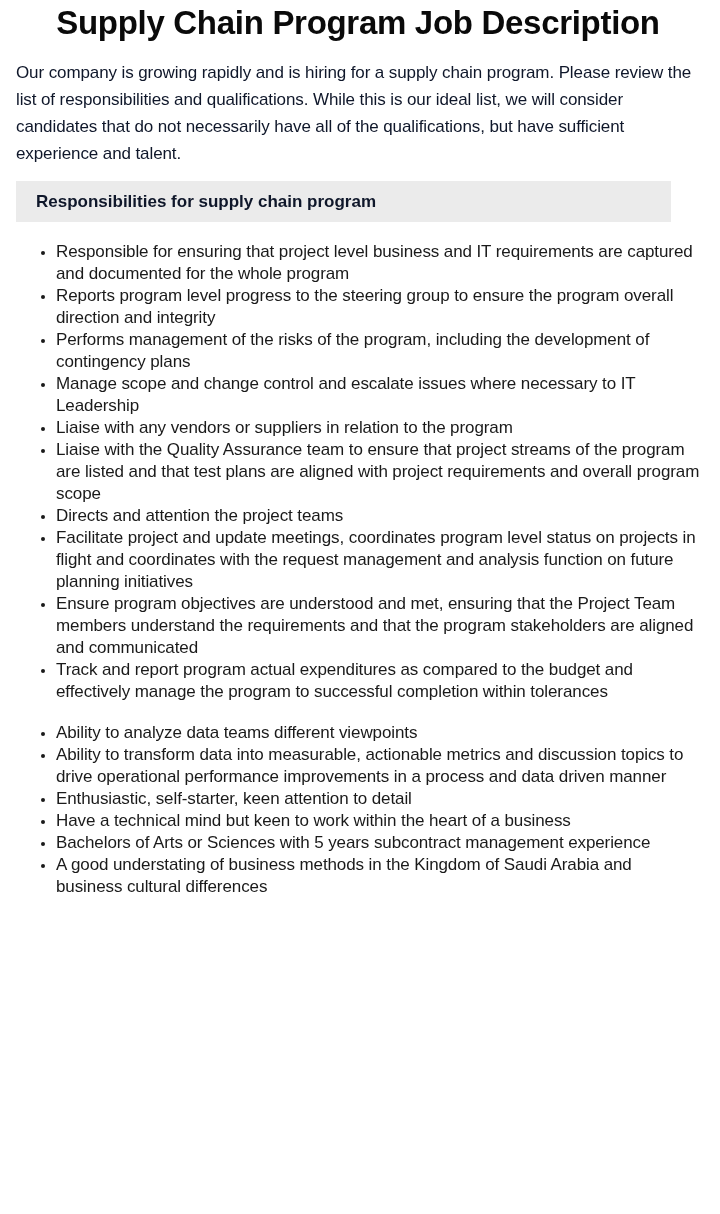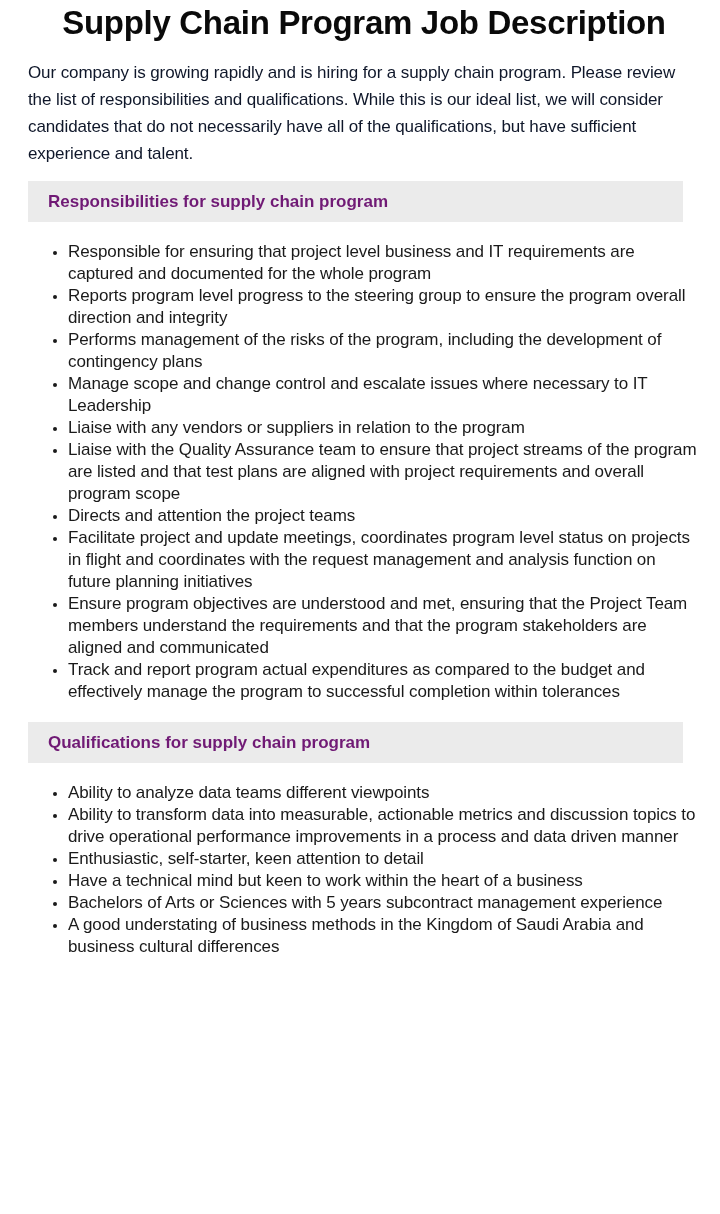--- a/index.html
+++ b/index.html
@@ -3,21 +3,21 @@
   <meta charset="utf-8">
   <style>
     html, body { margin: 0; padding: 0; background: #ffffff; }
     body {
       width: 720px;
       height: 1214px;
       overflow: hidden;
       font-family: "Liberation Sans", sans-serif;
       color: #111111;
     }
-    .page { padding: 0 20px 0 28px; }
+    .page { padding: 0 20px 0 16px; }
     h1 {
       margin: 0;
       padding-top: 3px;
       height: 56px;
       font-size: 33px;
       font-weight: bold;
       text-align: center;
       line-height: 40px;
       letter-spacing: -0.3px;
       color: #0a0a0a;
@@ -31,21 +31,21 @@
     }
     .section-header {
       background: #ebebeb;
       height: 41px;
       margin-top: 14px;
       padding-left: 20px;
       display: flex;
       align-items: center;
       font-size: 17px;
       font-weight: bold;
-      color: #701a75;
+      color: #0f172a;
       width: 655px;
       box-sizing: border-box;
     }
     ul.items {
       margin: 0;
       padding: 19px 0 0 40px;
       list-style: disc;
       font-size: 17px;
       line-height: 22px;
       color: #1a1a1a;
@@ -71,23 +71,20 @@
     <li>Performs management of the risks of the program, including the development of contingency plans</li>
     <li>Manage scope and change control and escalate issues where necessary to IT Leadership</li>
     <li>Liaise with any vendors or suppliers in relation to the program</li>
     <li>Liaise with the Quality Assurance team to ensure that project streams of the program are listed and that test plans are aligned with project requirements and overall program scope</li>
     <li>Directs and attention the project teams</li>
     <li>Facilitate project and update meetings, coordinates program level status on projects in flight and coordinates with the request management and analysis function on future planning initiatives</li>
     <li>Ensure program objectives are understood and met, ensuring that the Project Team members understand the requirements and that the program stakeholders are aligned and communicated</li>
     <li>Track and report program actual expenditures as compared to the budget and effectively manage the program to successful completion within tolerances</li>
   </ul>
 
-  <div class="section-header quals-header">
-    <span>Qualifications for supply chain program</span>
-  </div>
   <ul class="items">
     <li>Ability to analyze data teams different viewpoints</li>
     <li>Ability to transform data into measurable, actionable metrics and discussion topics to drive operational performance improvements in a process and data driven manner</li>
     <li>Enthusiastic, self-starter, keen attention to detail</li>
     <li>Have a technical mind but keen to work within the heart of a business</li>
     <li>Bachelors of Arts or Sciences with 5 years subcontract management experience</li>
     <li>A good understating of business methods in the Kingdom of Saudi Arabia and business cultural differences</li>
   </ul>
 </div>
 

